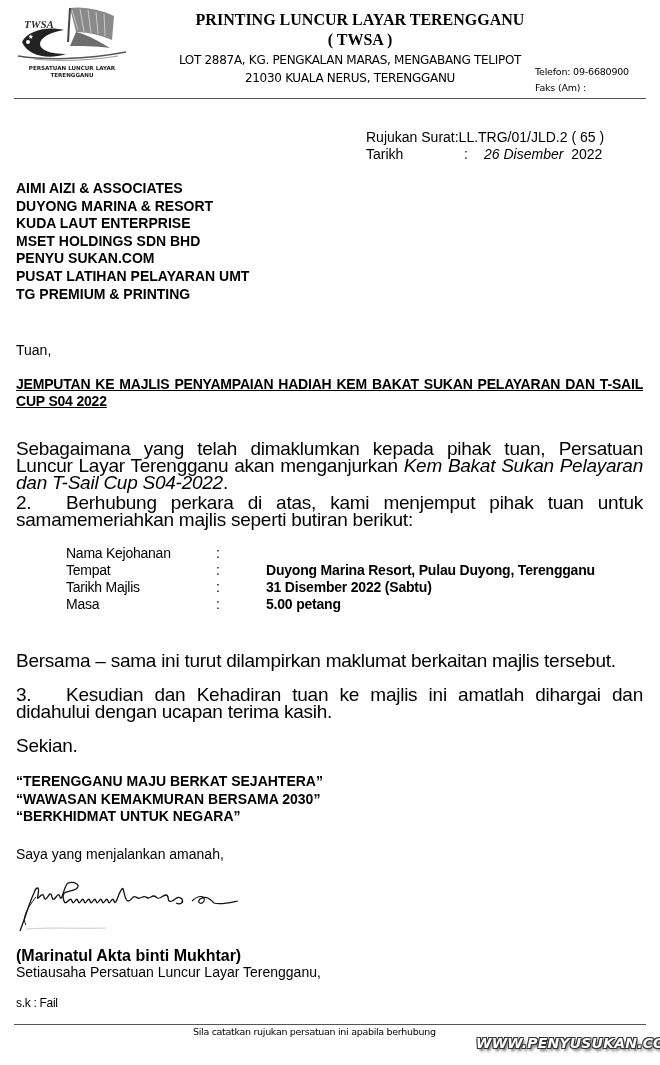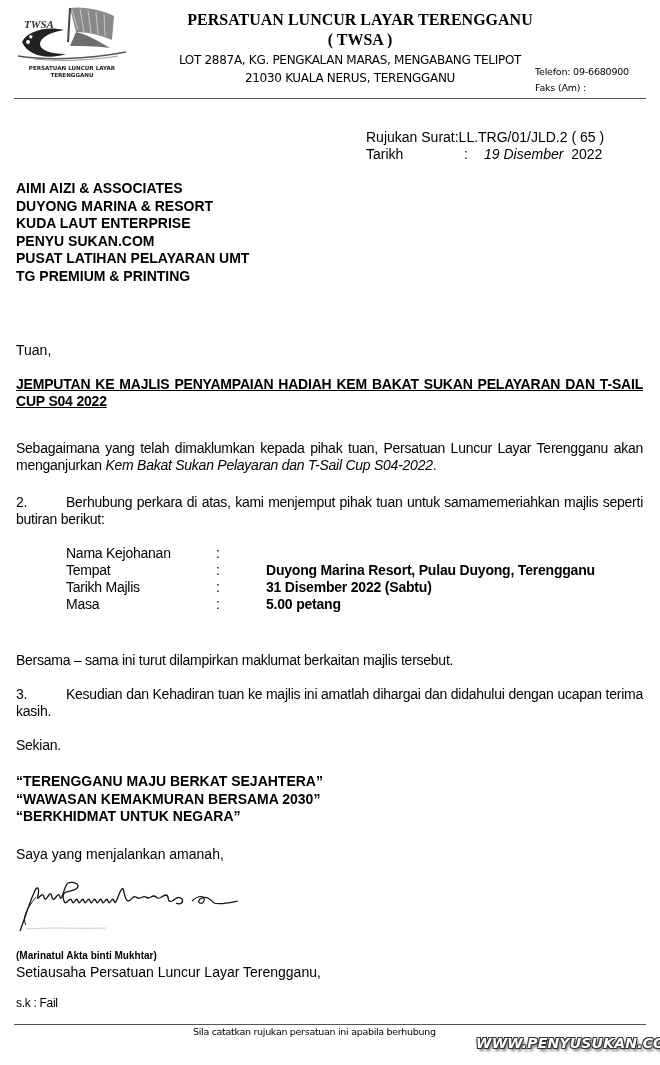--- a/index.html
+++ b/index.html
@@ -12,31 +12,31 @@
   .org-addr { left: 140px; top: 51px; width: 420px; text-align: center; font-family: "DejaVu Sans", sans-serif; font-size: 12px; line-height: 18px; letter-spacing: -0.3px; }
   .contact { left: 535px; top: 64px; font-family: "DejaVu Sans", sans-serif; font-size: 9.5px; line-height: 16px; letter-spacing: -0.2px; }
   .hr-top { left: 14px; top: 98px; width: 632px; height: 1px; background: #555; }
   .ref { left: 366px; top: 129px; font-size: 14px; line-height: 17px; }
   .ref .row { white-space: nowrap; }
   .ref .lbl { display: inline-block; width: 98px; }
   .ref .colon { display: inline-block; width: 20px; }
   .recips { left: 16px; top: 180px; font-weight: bold; font-size: 14px; line-height: 17.6px; }
   .salute { left: 16px; top: 342px; font-size: 14px; }
   .subject { left: 16px; top: 376px; width: 627px; font-weight: bold; font-size: 14px; line-height: 17px; text-decoration: underline; text-align: justify; text-align-last: left; letter-spacing: -0.2px; }
-  .para { left: 16px; width: 627px; font-size: 14px; line-height: 17px; text-align: justify; letter-spacing: -0.25px; }
+  .para { left: 16px; width: 627px; font-size: 19px; line-height: 17px; text-align: justify; letter-spacing: -0.25px; }
   .para .num { display: inline-block; width: 50px; }
   .details { left: 66px; top: 545px; font-size: 14px; line-height: 17px; }
   .details .row { display: flex; }
   .details .k { width: 150px; letter-spacing: -0.25px; }
   .details .c { width: 50px; }
   .details .v { width: 380px; font-weight: bold; letter-spacing: -0.2px; }
   .mottos { left: 16px; top: 773px; font-weight: bold; font-size: 14px; line-height: 17.5px; }
   .yang { left: 16px; top: 846px; font-size: 14px; }
   .sig { left: 16px; top: 875px; width: 250px; height: 60px; }
-  .signame { left: 16px; top: 947px; font-weight: bold; font-size: 10px; line-height: 17px; }
+  .signame { left: 16px; top: 947px; font-weight: bold; font-size: 16px; line-height: 17px; }
   .sigrole { left: 16px; top: 964px; font-size: 14px; line-height: 17px; }
   .sk { left: 16px; top: 996px; font-size: 12px; letter-spacing: -0.3px; }
   .hr-bot { left: 14px; top: 1024px; width: 632px; height: 1px; background: #555; }
   .footnote { left: 193px; top: 1026px; font-family: "DejaVu Sans", sans-serif; font-size: 9.5px; letter-spacing: -0.3px; }
   .watermark { left: 476px; top: 1035px; font-family: "DejaVu Sans", sans-serif; font-weight: bold; font-style: italic; font-size: 14px; color: #fff; letter-spacing: 0.2px;
     text-shadow: -1px -1px 0 #333, 1px -1px 0 #333, -1px 1px 0 #333, 1px 1px 0 #333, 2px 3px 3px rgba(0,0,0,0.6); }
 </style>
 </head>
 <body>
 
@@ -52,45 +52,46 @@
     <circle cx="14" cy="40" r="2" fill="#fff"></circle>
     <path d="M18 34 l1.2 2.4 2.6 .3 -1.9 1.8 .5 2.6 -2.4 -1.3 -2.4 1.3 .5 -2.6 -1.9 -1.8 2.6 -.3z" fill="#fff" transform="scale(0.6) translate(10 20)"></path>
     <path d="M4 54 C30 58 70 58 112 50" stroke="#555" stroke-width="1.5" fill="none"></path>
     <path d="M20 57 C48 60 80 58 104 54" stroke="#999" stroke-width="1" fill="none"></path>
     <text x="10" y="26" font-family="Liberation Serif, serif" font-style="italic" font-weight="bold" font-size="11" fill="#333">TWSA</text>
     <text x="58" y="68" text-anchor="middle" font-family="DejaVu Sans, sans-serif" font-weight="bold" font-size="5.6" fill="#222">PERSATUAN LUNCUR LAYAR</text>
     <text x="58" y="75" text-anchor="middle" font-family="DejaVu Sans, sans-serif" font-weight="bold" font-size="5.6" fill="#222">TERENGGANU</text>
   </svg>
 </div>
 
-<div class="abs org-name">PERSATUAN LUNCUR LAYAR TERENGGANU</div>
+<div class="abs org-name">PRINTING LUNCUR LAYAR TERENGGANU</div>
 <div class="abs org-abbr">( TWSA )</div>
 <div class="abs org-addr">
   <div>LOT 2887A, KG. PENGKALAN MARAS, MENGABANG TELIPOT</div>
   <div>21030 KUALA NERUS,  TERENGGANU</div>
 </div>
 <div class="abs contact">
   <div>Telefon: 09-6680900</div>
   <div>Faks (Am)  :</div>
 </div>
 <div class="abs hr-top"></div>
 
 <div class="abs ref">
   <div class="row">
     <span class="lbl" style="width:auto">Rujukan Surat</span><span>:</span><span>LL.TRG/01/JLD.2 (  65  )</span>
   </div>
   <div class="row">
-    <span class="lbl">Tarikh</span><span class="colon">:</span><i>19 Disember</i>&nbsp; <span>2022</span>
+    <span class="lbl">Tarikh</span><span class="colon">:</span><i>26 Disember</i>&nbsp; <span>2022</span>
   </div>
 </div>
 
 <div class="abs recips">
   <div>AIMI AIZI &amp; ASSOCIATES</div>
   <div>DUYONG MARINA &amp; RESORT</div>
   <div>KUDA LAUT ENTERPRISE</div>
+  <div>MSET HOLDINGS SDN BHD</div>
   <div>PENYU SUKAN.COM</div>
   <div>PUSAT LATIHAN PELAYARAN UMT</div>
   <div>TG PREMIUM &amp; PRINTING</div>
 </div>
 
 <div class="abs salute">Tuan,</div>
 <div class="abs subject">JEMPUTAN KE MAJLIS PENYAMPAIAN HADIAH KEM BAKAT SUKAN PELAYARAN DAN T-SAIL CUP S04 2022</div>
 
 <div class="abs para" style="top:440px"><span>Sebagaimana yang telah dimaklumkan kepada pihak tuan, Persatuan Luncur Layar Terengganu akan menganjurkan </span><i>Kem Bakat Sukan Pelayaran dan T-Sail Cup S04-2022</i><span>.</span></div>
 

